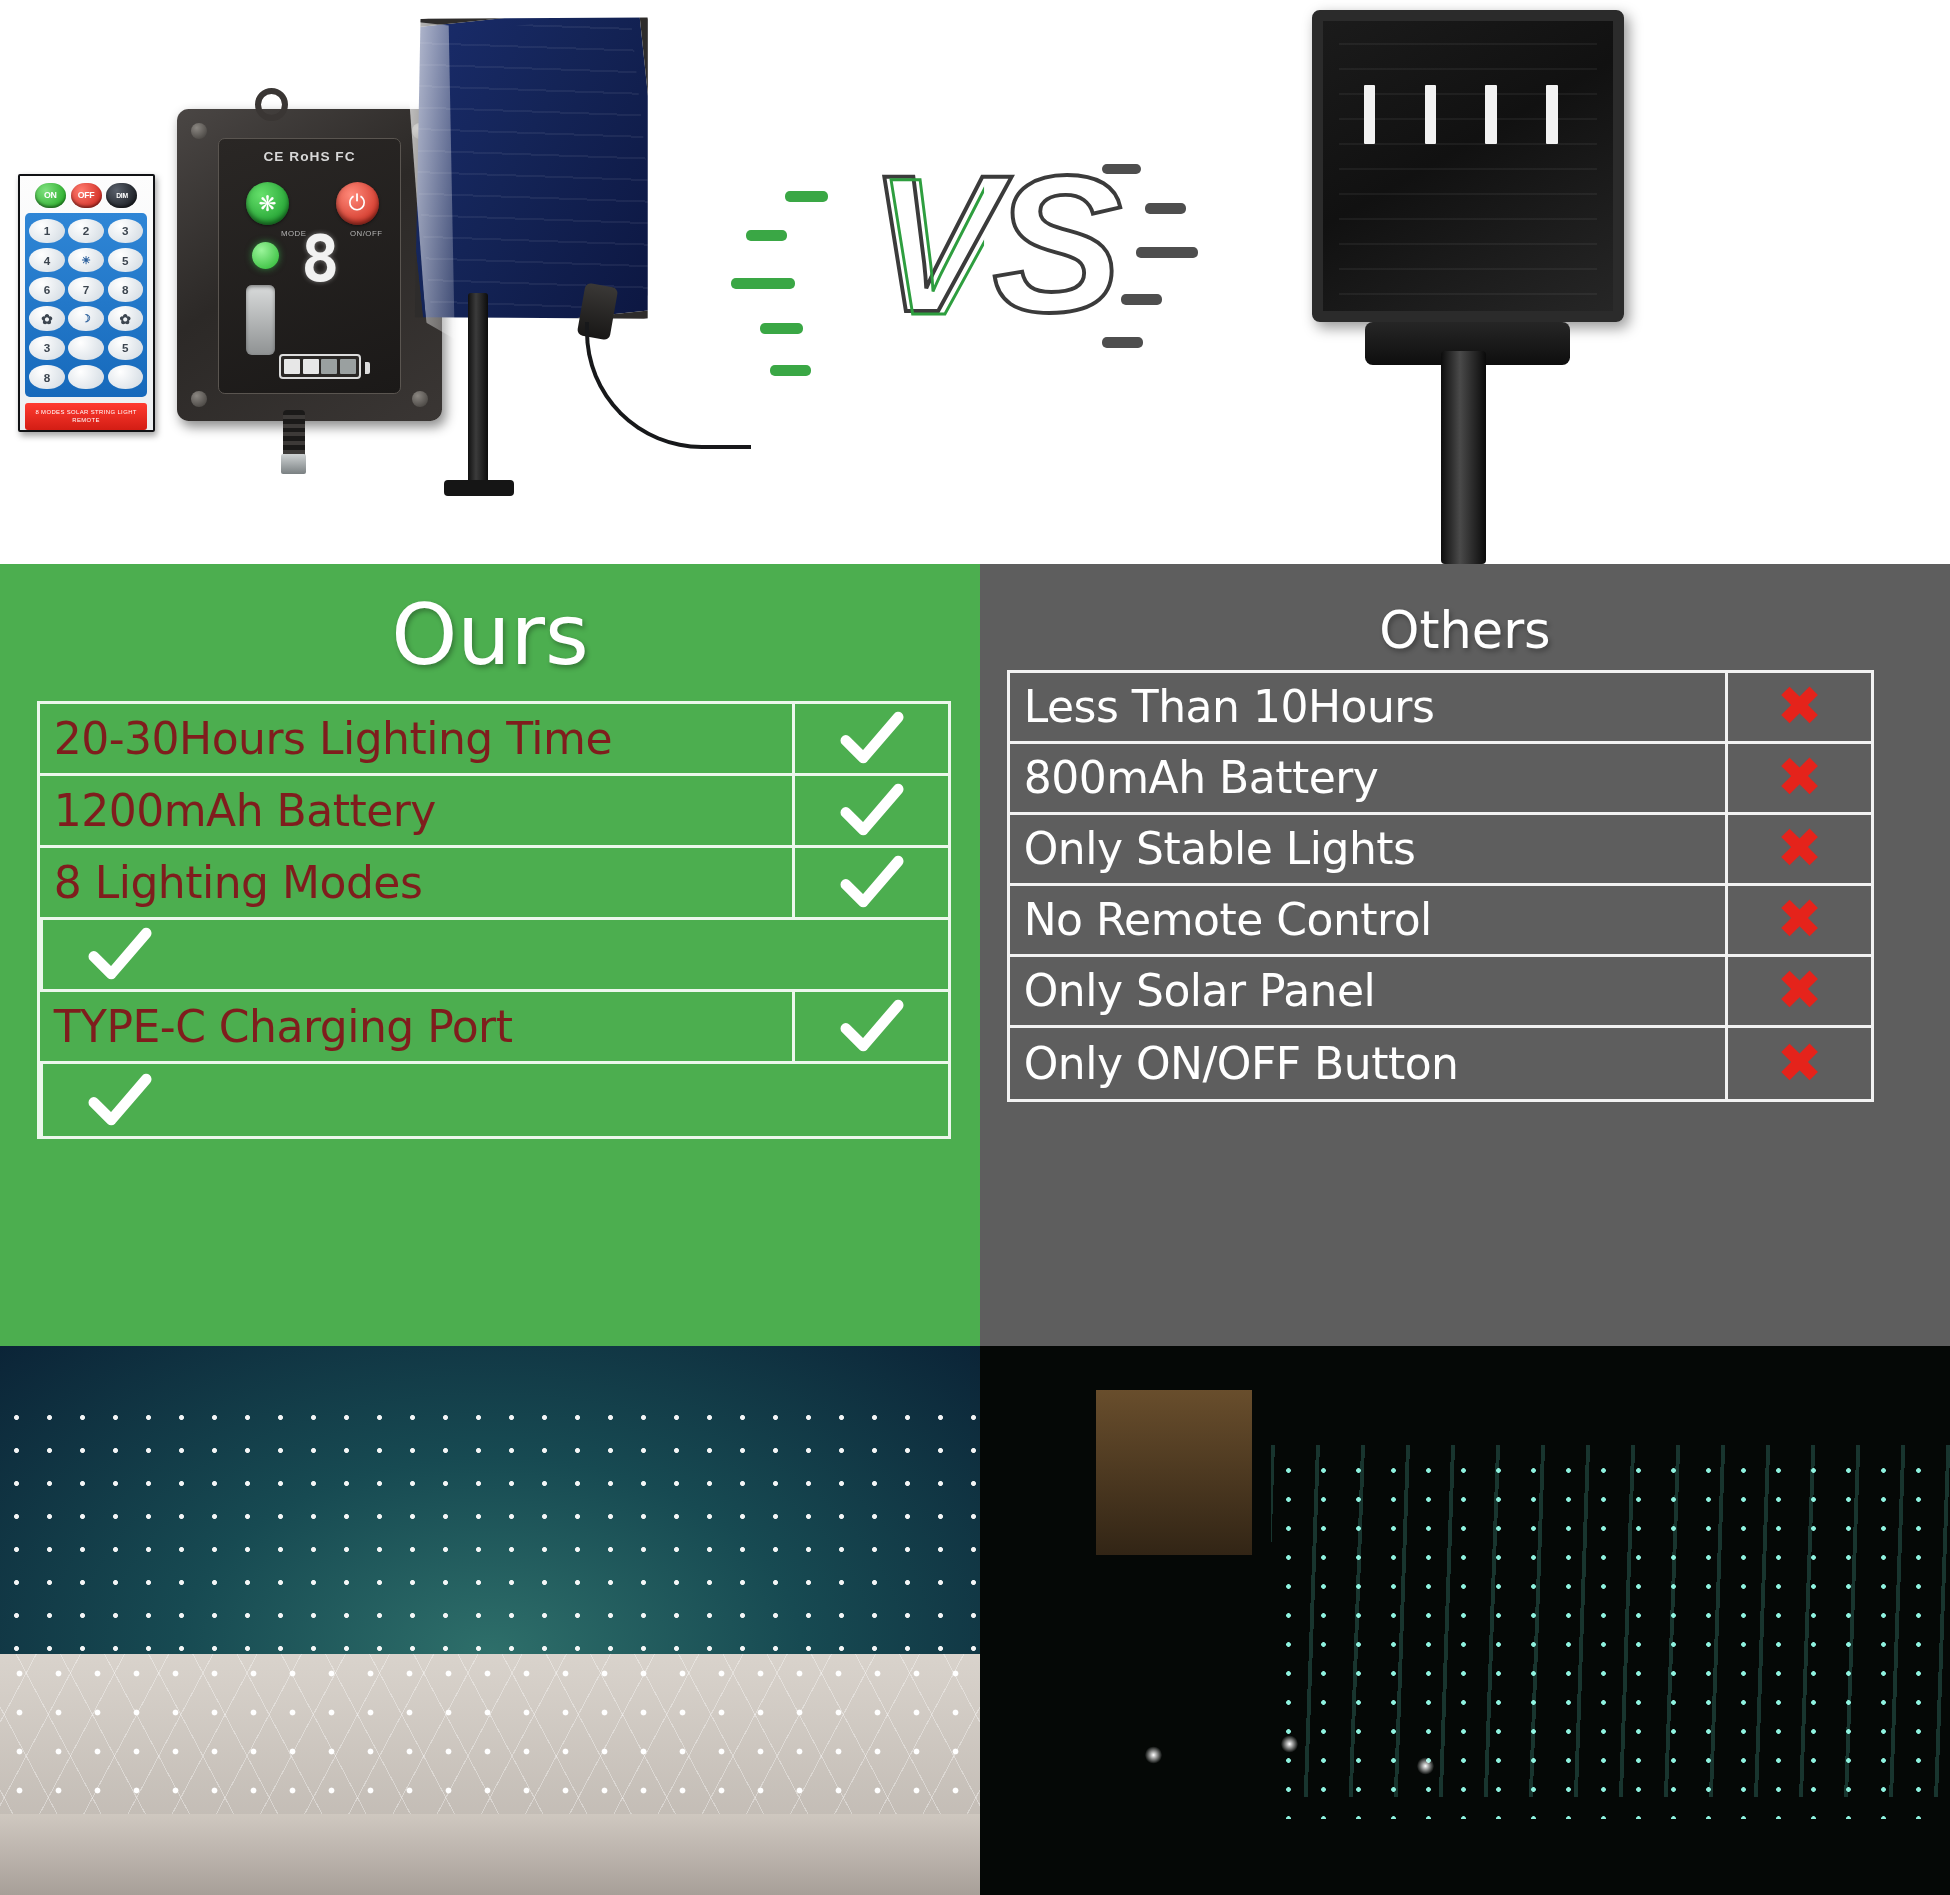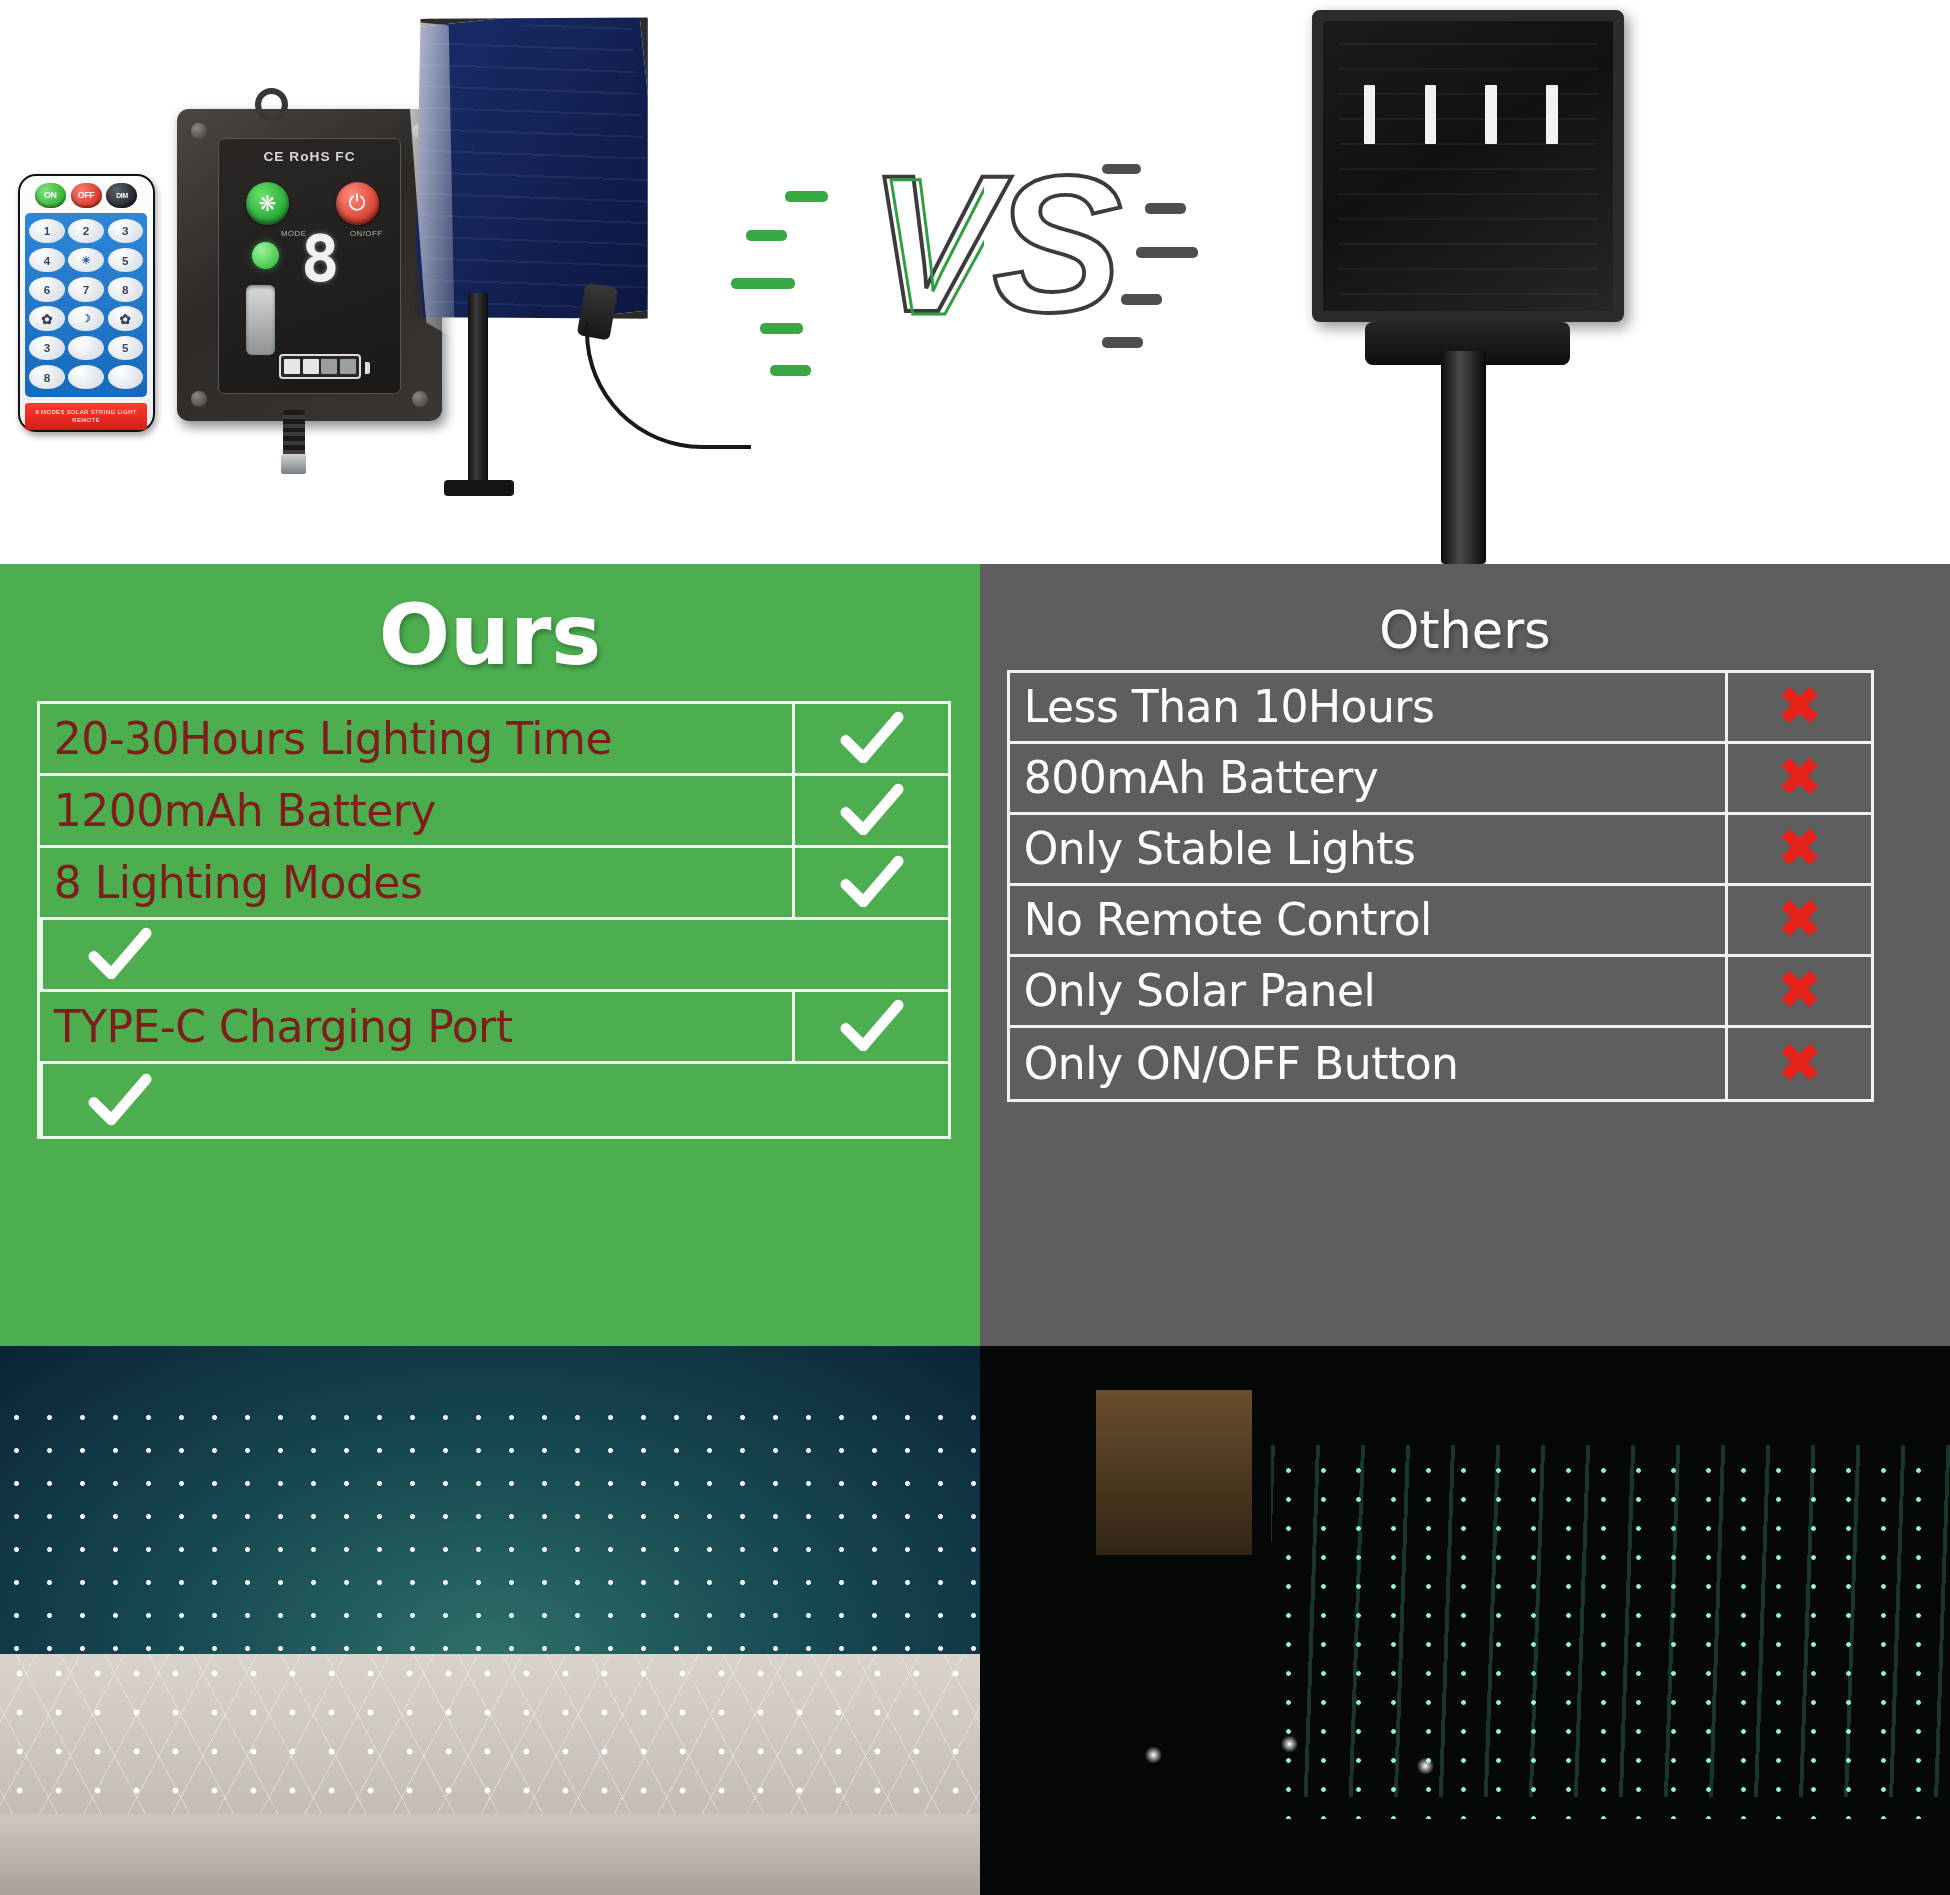--- a/index.html
+++ b/index.html
@@ -13,21 +13,21 @@
   
   .photo-band {
     position:absolute; left:0; top:0; width:1950px; height:564px;
     background:#ffffff; overflow:hidden;
   }
 
   
   .remote {
     position:absolute; left:17.6px; top:174px; width:137px; height:258px;
     background:linear-gradient(#fdfdfd,#eceff1);
-    border:2.9px solid #101114; border-radius:18px;
+    border:2.9px solid #101114; border-radius:2px;
     padding:6.8px 5.9px; box-shadow:2px 3.9px 6.8px rgba(0,0,0,.35);
   }
   .remote-toprow { display:flex; gap:4.9px; justify-content:center; margin-bottom:4.9px; }
   .rbtn { width:31px; height:25px; border-radius:50%/56%; display:flex; align-items:center;
           justify-content:center; font-size:8.8px; font-weight:bold; color:#fff;
           letter-spacing:-0.3px; box-shadow:inset 0 -2px 2.9px rgba(0,0,0,.45); }
   .rbtn.on  { background:radial-gradient(circle at 34% 30%,#7fe07f,#17a217); }
   .rbtn.off { background:radial-gradient(circle at 34% 30%,#ff7b6e,#c51a12); }
   .rbtn.dark{ background:radial-gradient(circle at 34% 30%,#59606b,#0c0e12); font-size:6.8px; }
   .remote-pad {
@@ -139,21 +139,21 @@
      transform:translate(6.8px,2.9px); font-family:"Liberation Sans", sans-serif;
      clip-path:polygon(0 0,44% 0,44% 100%,0 100%); }
   .dash { position:absolute; height:10.7px; border-radius:4.9px; }
   .dash.g { background:#3aa745; } .dash.d { background:#4e4e4e; }
 
   
   .cmp { position:absolute; left:0; top:564px; width:1950px; height:782px; display:flex; }
   .panel { position:relative; height:100%; }
   .panel.ours   { width:980px; background:#4cae4f; }
   .panel.others { width:970px;  background:#5e5e5e; }
-  .panel-title { text-align:center; font-size:84px; font-weight:bold; color:#ffffff;
+  .panel-title { text-align:center; font-size:84px; font-weight:normal; color:#ffffff;
      padding-top:21.5px; letter-spacing:0px; text-shadow:2px 2.9px 4.9px rgba(0,0,0,.3);
      font-family:"DejaVu Sans", sans-serif; }
   .panel.others .panel-title { font-weight:normal; font-size:51px; padding-top:37px; }
 
   .tbl { margin:17.6px 29px 0 37px; border:3.9px solid #ecf7ec; }
   .panel.others .tbl { border-color:#f2f2f2; margin:9.8px 76px 0 27px; }
   .row { display:flex; align-items:stretch; border-bottom:3.9px solid #ecf7ec; height:72px; }
   .panel.others .row { border-bottom-color:#f2f2f2; height:71px; }
   .row:last-child { border-bottom:none; }
   .row .feat { flex:1; display:flex; align-items:center; padding:0 13.7px;

